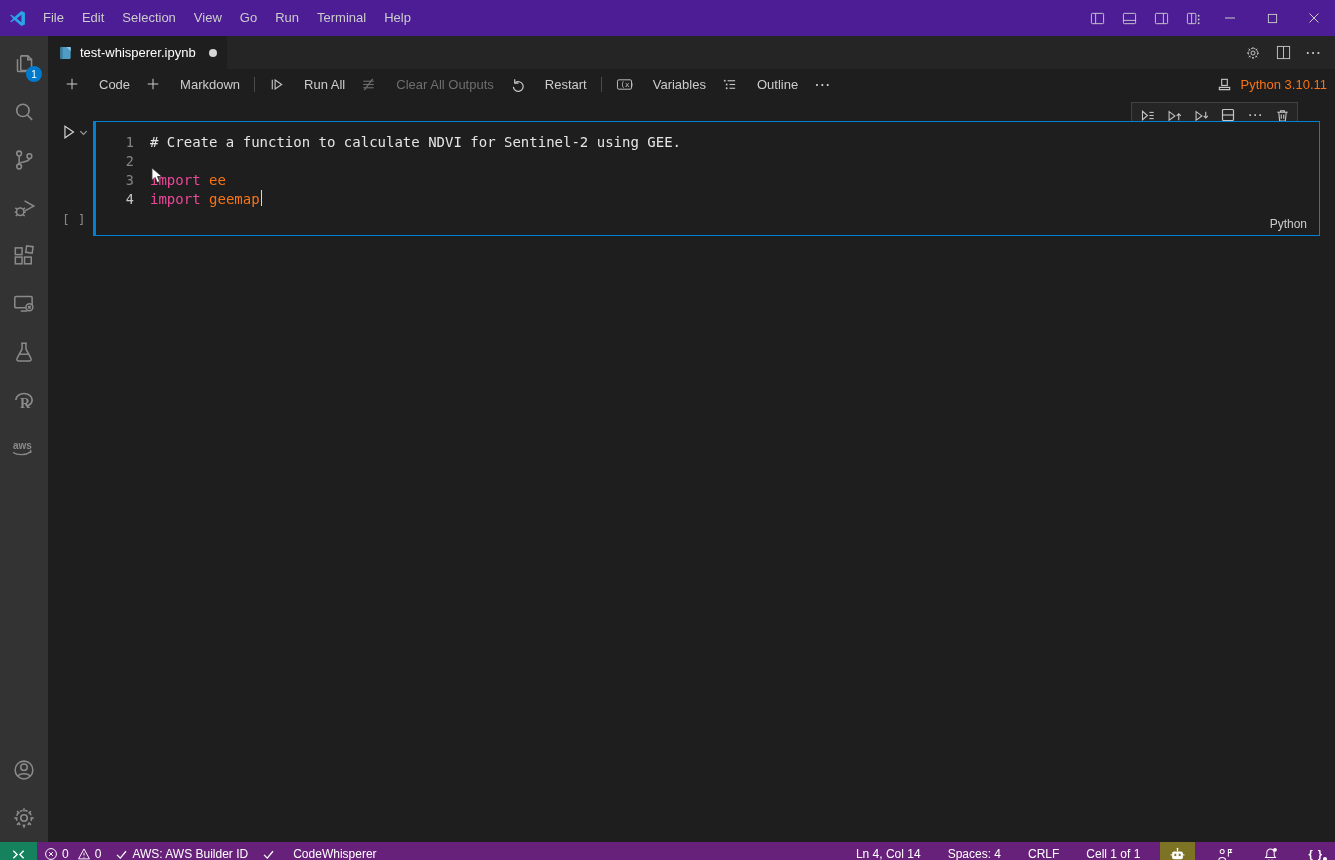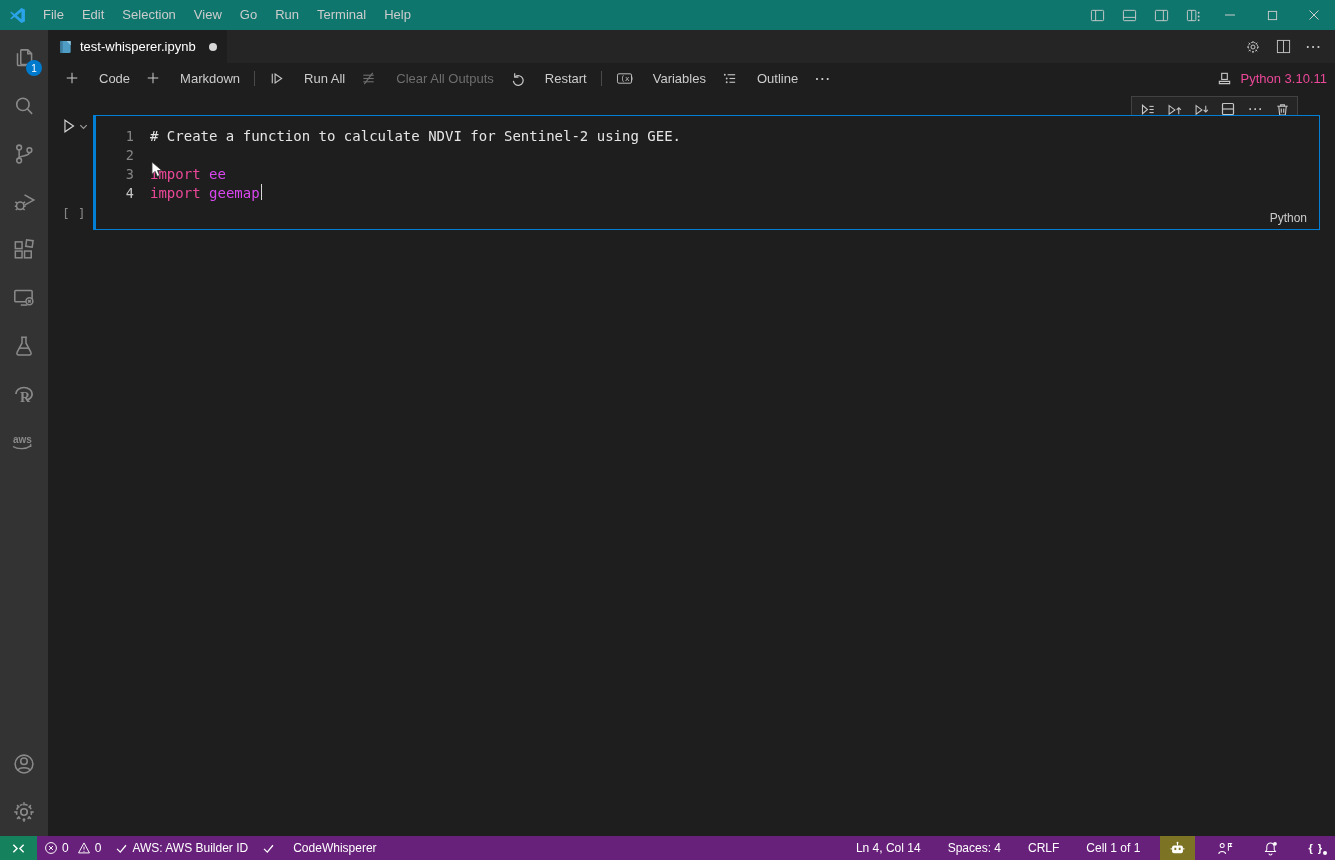--- a/index.html
+++ b/index.html
@@ -1,21 +1,21 @@
 <!DOCTYPE html>
 <html><head>
 <meta charset="utf-8">
 <style>
   * { box-sizing: border-box; margin: 0; padding: 0; }
   html,body { width:1335px; height:860px; overflow:hidden; background:#1e1e1e;
               font-family:"Liberation Sans","DejaVu Sans",sans-serif; }
   svg { display:block; }
 
   
-  .titlebar { height:30px; background:#0f766e; display:flex; align-items:center;
+  .titlebar { height:36px; background:#4c1d95; display:flex; align-items:center;
               position:relative; color:#cccccc; font-size:13px; }
   .vscode-logo { width:34px; display:flex; justify-content:center; }
   .menubar { display:flex; }
   .menu-item { padding:0 9px; line-height:30px; cursor:default; }
   .window-title { position:absolute; left:0; right:0; text-align:center; font-size:12.5px;
                   color:#cccccc; pointer-events:none; }
   .titlebar-right { margin-left:auto; display:flex; align-items:center; height:100%; z-index:2; }
   .layout-btn { width:32px; height:100%; display:flex; align-items:center; justify-content:center; }
   .win-btn { width:42px; height:100%; display:flex; align-items:center; justify-content:center; }
 
@@ -42,21 +42,21 @@
   .tab-actions { margin-left:auto; display:flex; align-items:center; gap:6px; padding-right:10px; }
   .icon-btn { width:24px; height:24px; display:flex; align-items:center; justify-content:center;
               border-radius:4px; color:#c5c5c5; }
 
   
   .nb-toolbar { height:30px; background:#1e1e1e; display:flex; align-items:center;
                 padding:0 8px 0 10px; color:#cccccc; font-size:13px; gap:2px; }
   .nbt-btn { display:flex; align-items:center; gap:20px; padding:0 7px; height:24px; border-radius:4px; }
   .nbt-btn.disabled { color:#6e6e6e; }
   .nbt-sep { width:1px; height:15px; background:#4a4a4a; margin:0 5px; }
-  .kernel-picker { margin-left:auto; display:flex; align-items:flex-start; gap:9px; color:#ec4899; }
+  .kernel-picker { margin-left:auto; display:flex; align-items:flex-start; gap:9px; color:#f97316; }
 
   
   .nb-canvas { position:relative; flex:1; background:#1e1e1e; }
 
   .cell-toolbar { position:absolute; top:3px; left:1083px; height:26px; background:#252526;
                   border:1px solid #424242; display:flex; align-items:center; padding:0 2px; gap:1px; }
   .ct-btn { width:26px; height:22px; display:flex; align-items:center; justify-content:center;
             color:#c5c5c5; }
 
   .run-btn { position:absolute; left:12px; top:24px; display:flex; align-items:center; color:#d4d4d4; }
@@ -64,21 +64,21 @@
   .cell { position:absolute; left:45px; top:22px; width:1227px; height:115px;
           border:1px solid #007fd4; border-left:3px solid #007fd4; background:#1e1e1e; }
   .code-area { padding-top:11px; font-family:"DejaVu Sans Mono","Liberation Mono",monospace;
                font-size:14px; }
   .code-line { display:flex; height:19px; line-height:19px; white-space:pre; }
   .ln { width:38px; text-align:right; color:#858585; margin-right:16px; flex:none;
         font-size:13.5px; }
   .code-line.active .ln { color:#c6c6c6; }
   .tok-comment { color:#e5e5e5; }
   .tok-keyword { color:#ec4899; }
-  .tok-module  { color:#d946ef; margin-left:8.5px; }
+  .tok-module  { color:#f97316; margin-left:8.5px; }
   .caret { display:inline-block; width:1.5px; height:16px; background:#d7d7d7;
            vertical-align:middle; margin-left:1px; }
   .lang-indicator { position:absolute; right:6px; bottom:2px; color:#cccccc; font-size:12px;
                     font-family:"Liberation Sans",sans-serif; padding:2px 6px; }
   .exec-count { position:absolute; left:14px; top:113px; color:#858585;
                 font-family:"DejaVu Sans Mono","Liberation Mono",monospace; font-size:13px; }
   .mouse-cursor { position:absolute; left:101px; top:68px; z-index:5; pointer-events:none; }
 
   
   .statusbar { height:24px; background:#68217a; display:flex; align-items:center;

